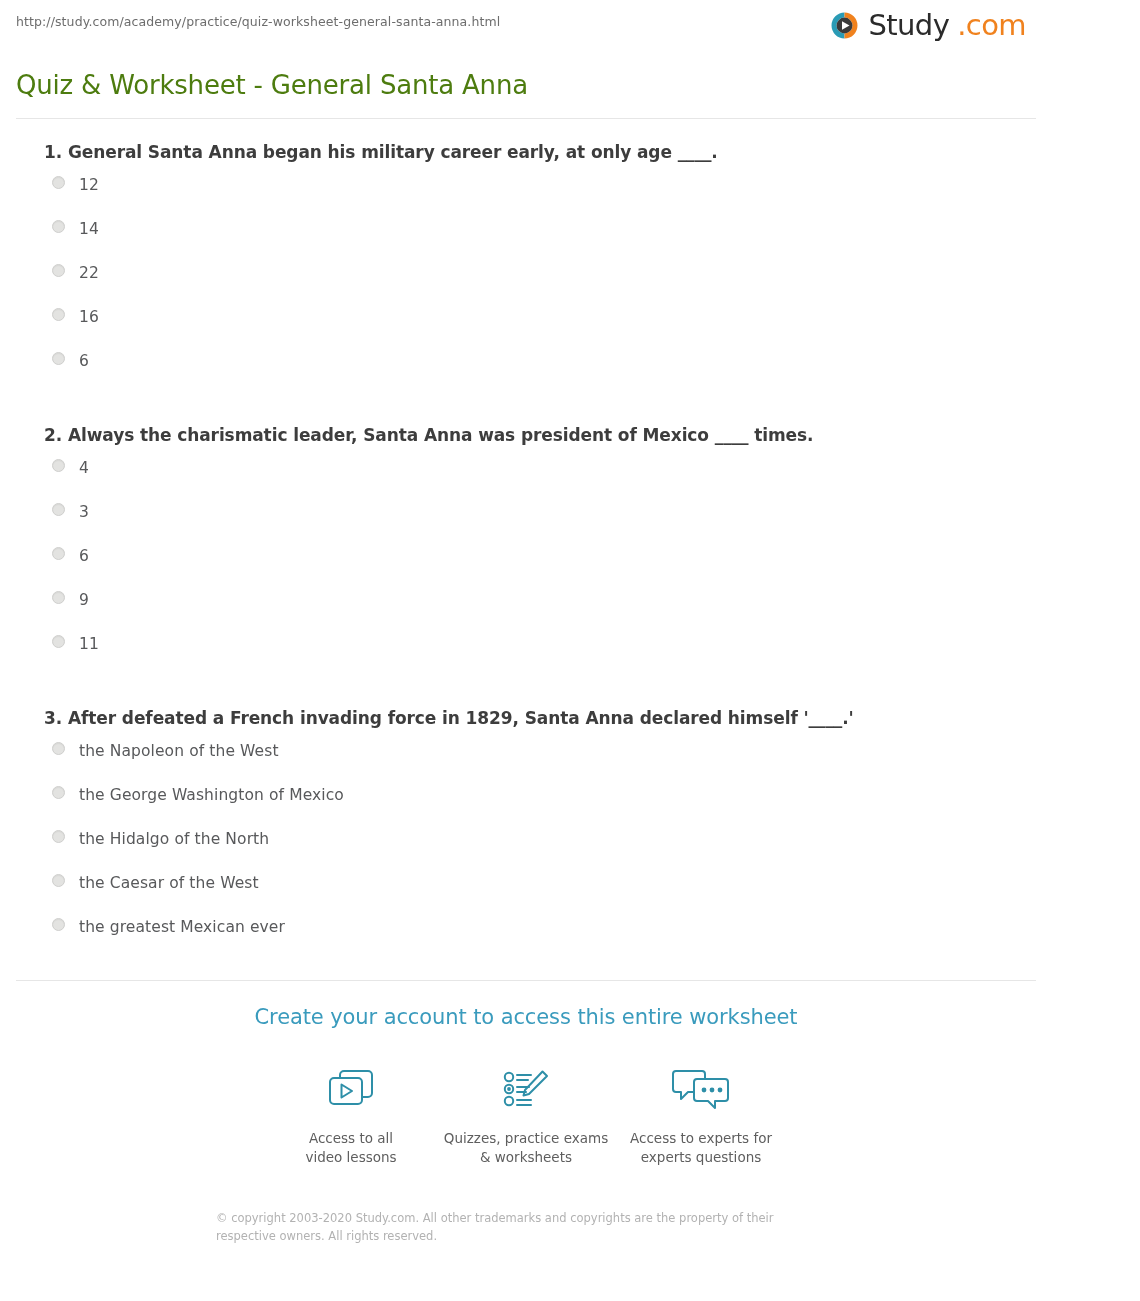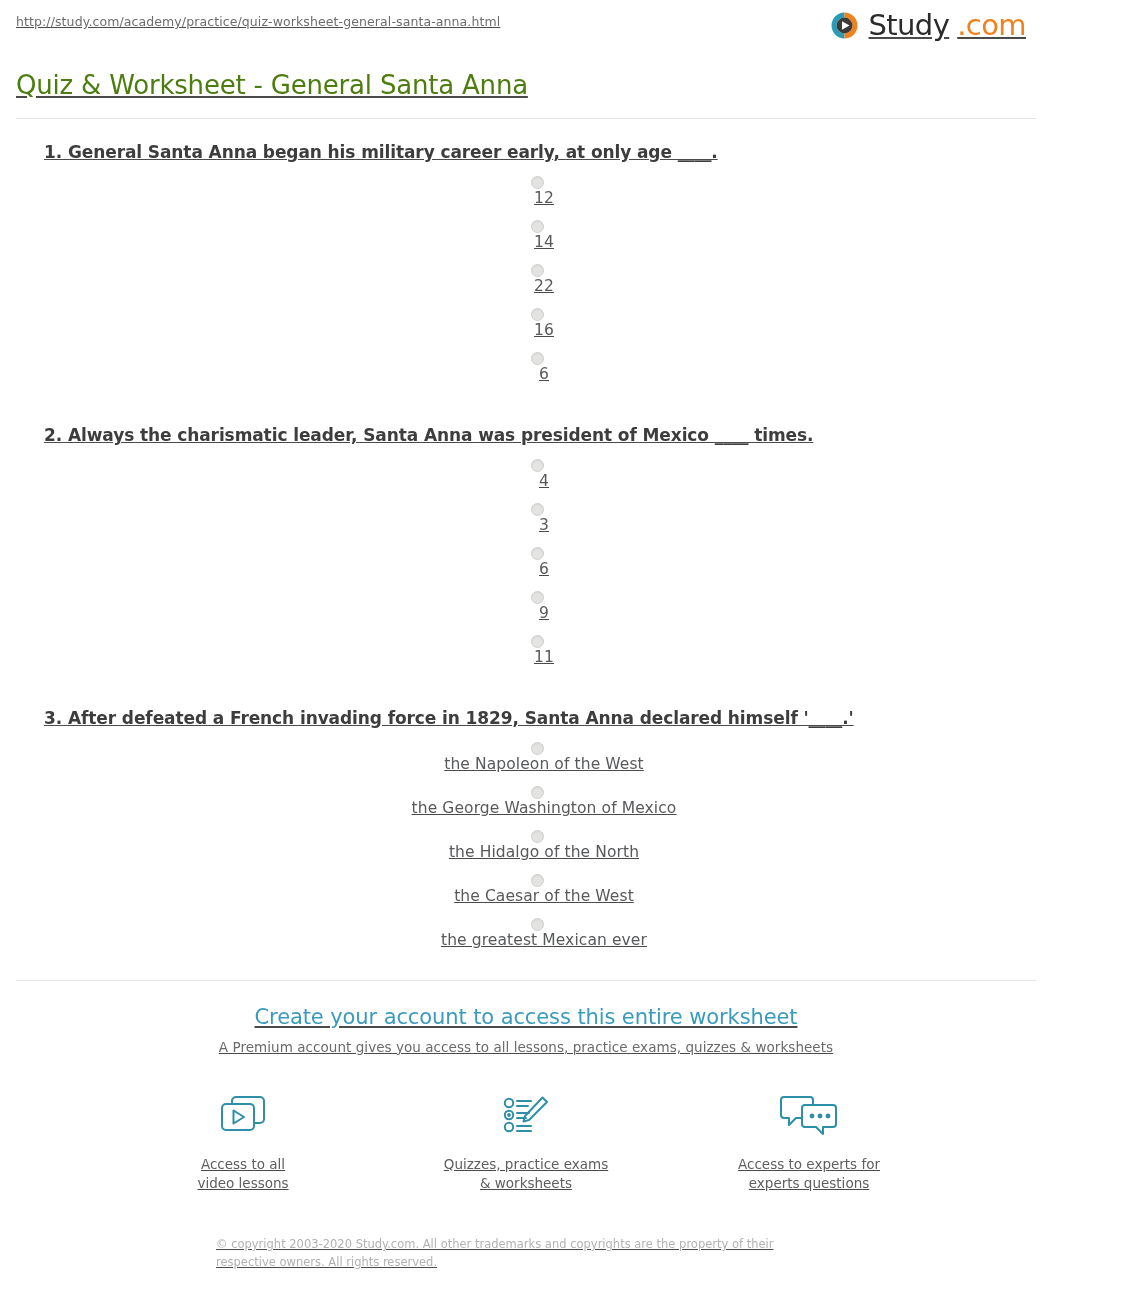--- a/index.html
+++ b/index.html
@@ -13,21 +13,20 @@
     height: 1301px;
     font-family: "DejaVu Sans", "Liberation Sans", sans-serif;
     color: #4a4a4a;
     position: relative;
     overflow: hidden;
   }
 
   .page {
     width: 1052px;
     padding: 0 16px;
-    text-decoration: underline;
   }
 
   
   .topbar {
     display: flex;
     align-items: flex-start;
     justify-content: space-between;
     padding-top: 10px;
     height: 52px;
   }
@@ -78,24 +77,22 @@
     font-weight: 700;
     color: #3d3d3d;
     letter-spacing: -0.1px;
     margin: 0 0 12px 0;
     line-height: 1.35;
   }
 
   .options { margin: 0; padding: 0; list-style: none; }
   .option {
     display: flex;
-    align-items: center;
     height: 44px;
     padding-left: 8px;
-    flex-direction: column;
   }
   .radio {
     width: 13px;
     height: 13px;
     border-radius: 50%;
     background: #e3e3e1;
     border: 1px solid #cfcfcd;
     box-shadow: inset 0 1px 1px rgba(0,0,0,0.05);
     flex: 0 0 auto;
     margin-right: 14px;
@@ -120,21 +117,20 @@
   .cta-sub {
     font-size: 13.5px;
     color: #6a6a6a;
     margin: 10px 0 0 0;
     letter-spacing: 0.05px;
   }
 
   .benefits {
     display: flex;
     justify-content: center;
-    gap: 108px;
     margin-top: 32px;
   }
   .benefit { width: 175px; text-align: center; }
   .benefit-icon {
     height: 58px;
     display: flex;
     align-items: center;
     justify-content: center;
   }
   .benefit-label {
@@ -260,21 +256,20 @@
           <span class="option-label">the greatest Mexican ever</span>
         </li>
       </ul>
     </div>
   </div>
 
   <hr class="rule">
 
   <div class="cta">
     <h2 class="cta-title">Create your account to access this entire worksheet</h2>
-    <p class="cta-sub">A Premium account gives you access to all lessons, practice exams, quizzes &amp; worksheets</p>
 
     <div class="benefits">
 
       <div class="benefit">
         <div class="benefit-icon">
           <svg width="56" height="48" viewBox="0 0 56 48">
             <rect x="17" y="5" width="32" height="26" rx="4" ry="4" fill="none" stroke="#2e8fa8" stroke-width="2"></rect>
             <rect x="7" y="12" width="32" height="26" rx="4" ry="4" fill="#ffffff" stroke="#2e8fa8" stroke-width="2"></rect>
             <path d="M18.5 18.5 L29 25 L18.5 31.5 Z" fill="none" stroke="#2e8fa8" stroke-width="2" stroke-linejoin="round"></path>
           </svg>

